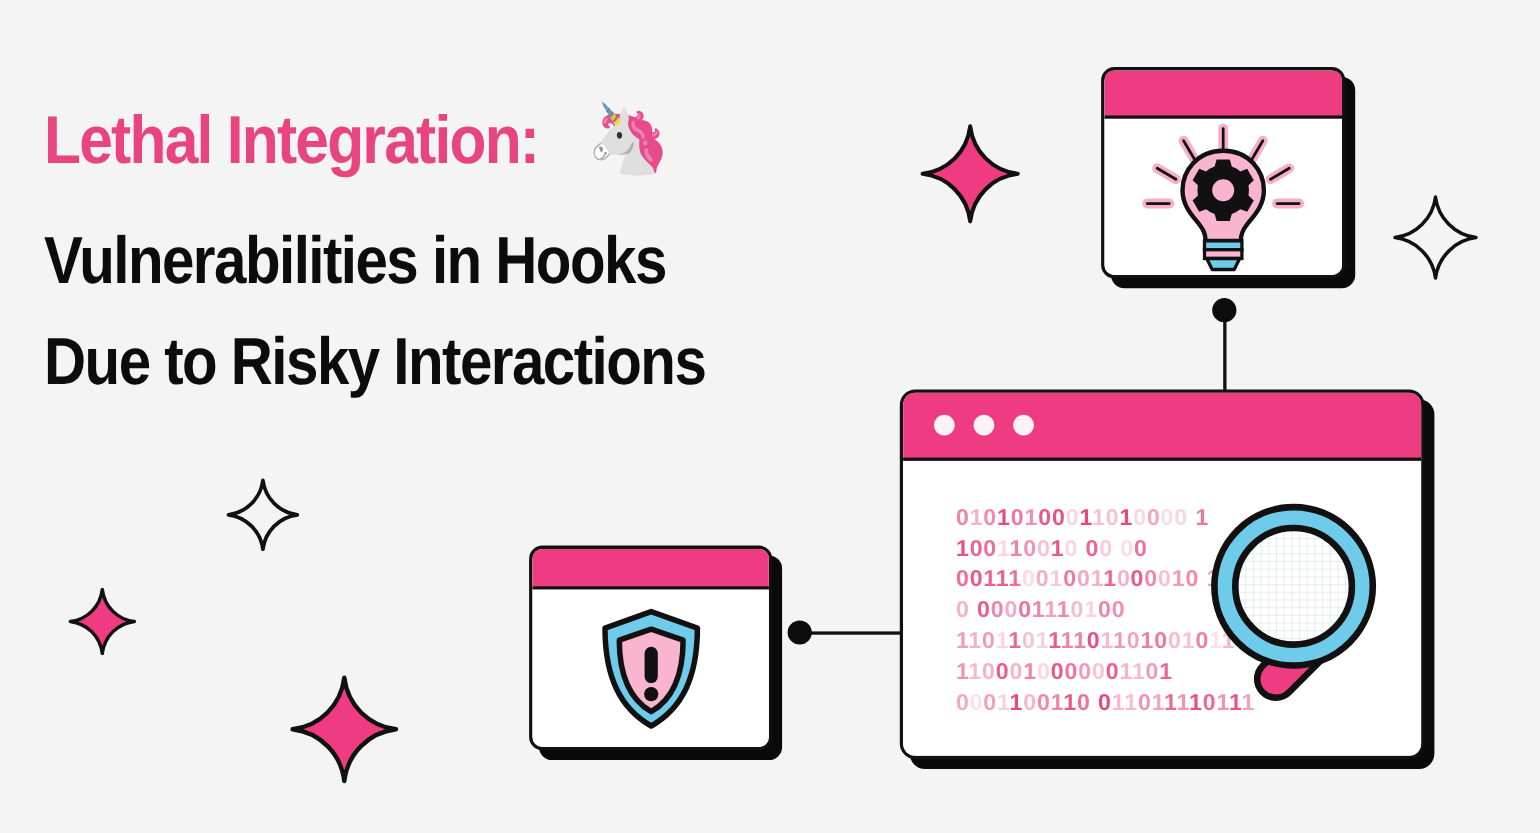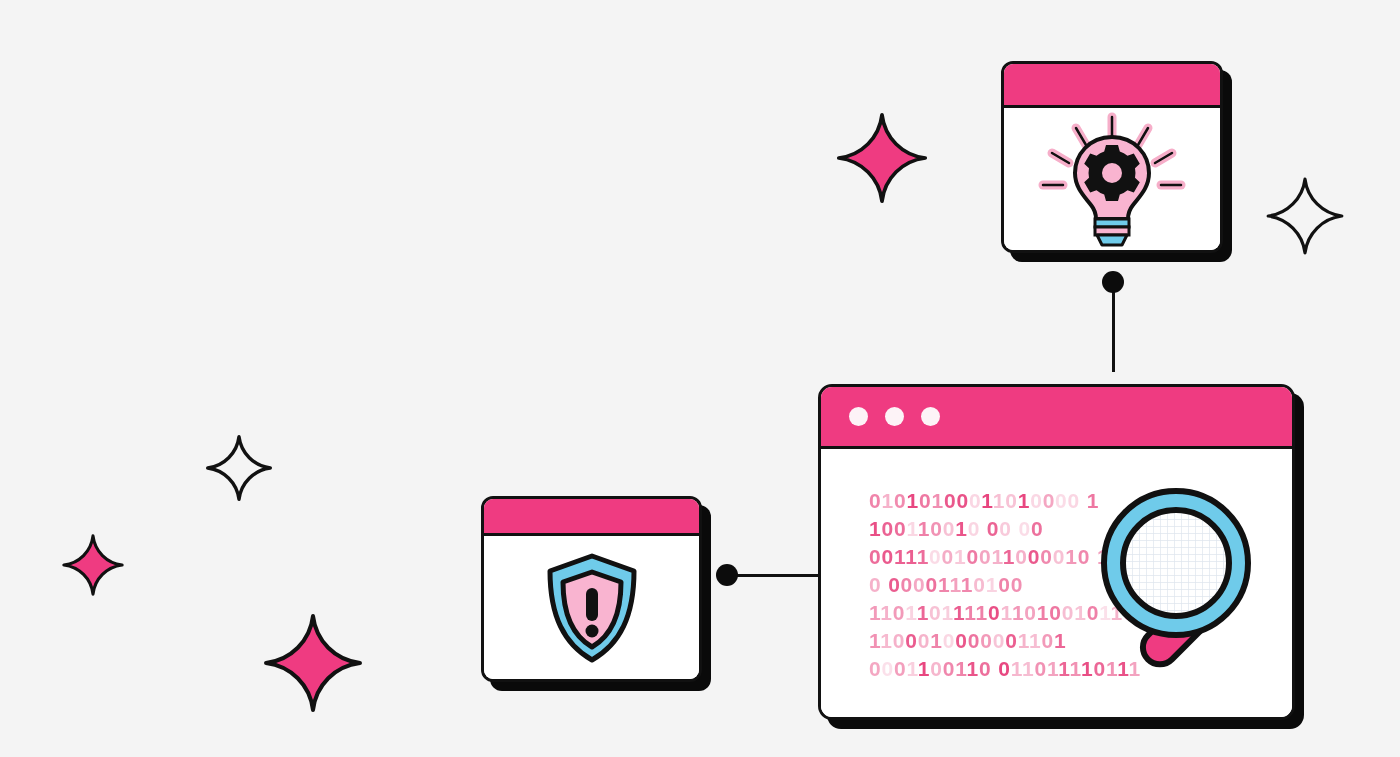--- a/index.html
+++ b/index.html
@@ -101,21 +101,21 @@
 
   
   #win-lightbulb { left: 1001px; top: 61px; width: 222px; height: 192px; }
   #win-lightbulb .win-bar { height: 44px; }
   #win-lightbulb .win-body { height: calc(100% - 44px); }
 
   #win-shield { left: 481px; top: 496px; width: 221px; height: 186px; }
   #win-shield .win-bar { height: 37px; }
   #win-shield .win-body { height: calc(100% - 37px); }
 
-  #win-main { left: 818px; top: 384px; width: 477px; height: 336px; border-radius: 14px; }
+  #win-main { left: 818px; top: 354px; width: 477px; height: 336px; border-radius: 14px; }
   #win-main .win-bar { height: 62px; }
   #win-main .win-body { height: calc(100% - 62px); }
 
   
   .binary-stack {
     position: absolute;
     left: 48px;
     top: 38px;
     font-family: "Liberation Sans", sans-serif;
     font-size: 21px;
@@ -162,20 +162,30 @@
   #conn-left-dot { left: 716px; top: 564px; }
 
   
   .sparkle { position: absolute; }
 </style>
 </head>
 <body>
 
 <div class="canvas">
 
+  <div class="headline-block">
+    <div class="headline-row">
+      <div class="title-eyebrow">Lethal Integration:</div>
+      <div class="unicorn-emoji">🦄</div>
+    </div>
+    <div class="title-main">
+      <span class="tline">Vulnerabilities in Hooks</span>
+      <span class="tline">Due to Risky Interactions</span>
+    </div>
+  </div>
 
   <svg class="sparkle" style="left:836px; top:112px;" width="92" height="92" viewBox="0 0 100 100">
     <path d="M50 3 C53 28 72 47 97 50 C72 53 53 72 50 97 C47 72 28 53 3 50 C28 47 47 28 50 3 Z" fill="#ef3b81" stroke="#111111" stroke-width="4" stroke-linejoin="round"></path>
   </svg>
 
   <svg class="sparkle" style="left:1265px; top:176px;" width="80" height="80" viewBox="0 0 100 100">
     <path d="M50 4 C53 28 72 47 96 50 C72 53 53 72 50 96 C47 72 28 53 4 50 C28 47 47 28 50 4 Z" fill="none" stroke="#111111" stroke-width="4" stroke-linejoin="round"></path>
   </svg>
 
   <svg class="sparkle" style="left:205px; top:434px;" width="68" height="68" viewBox="0 0 100 100">

